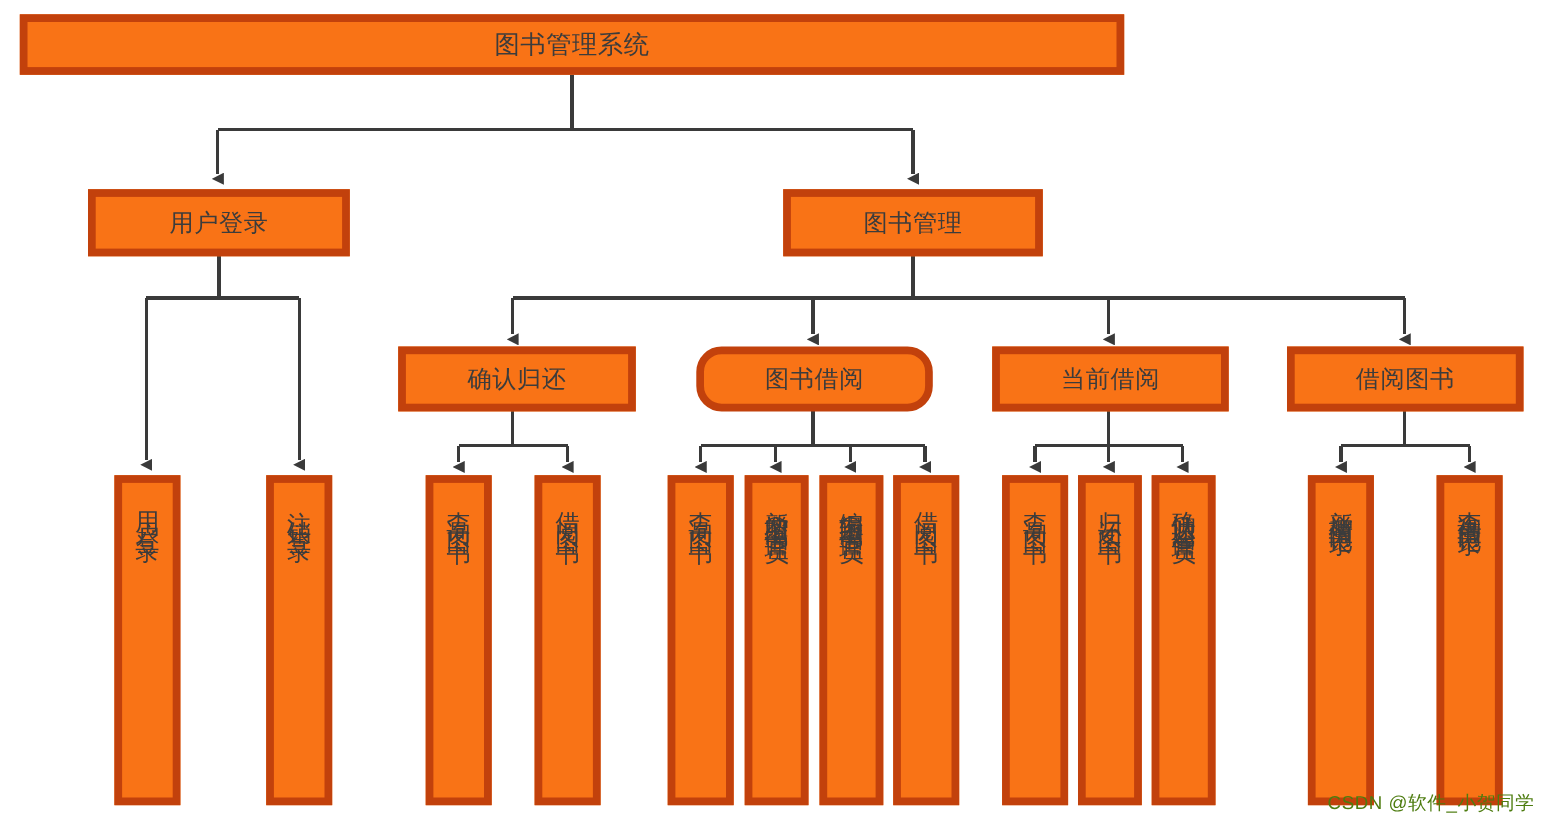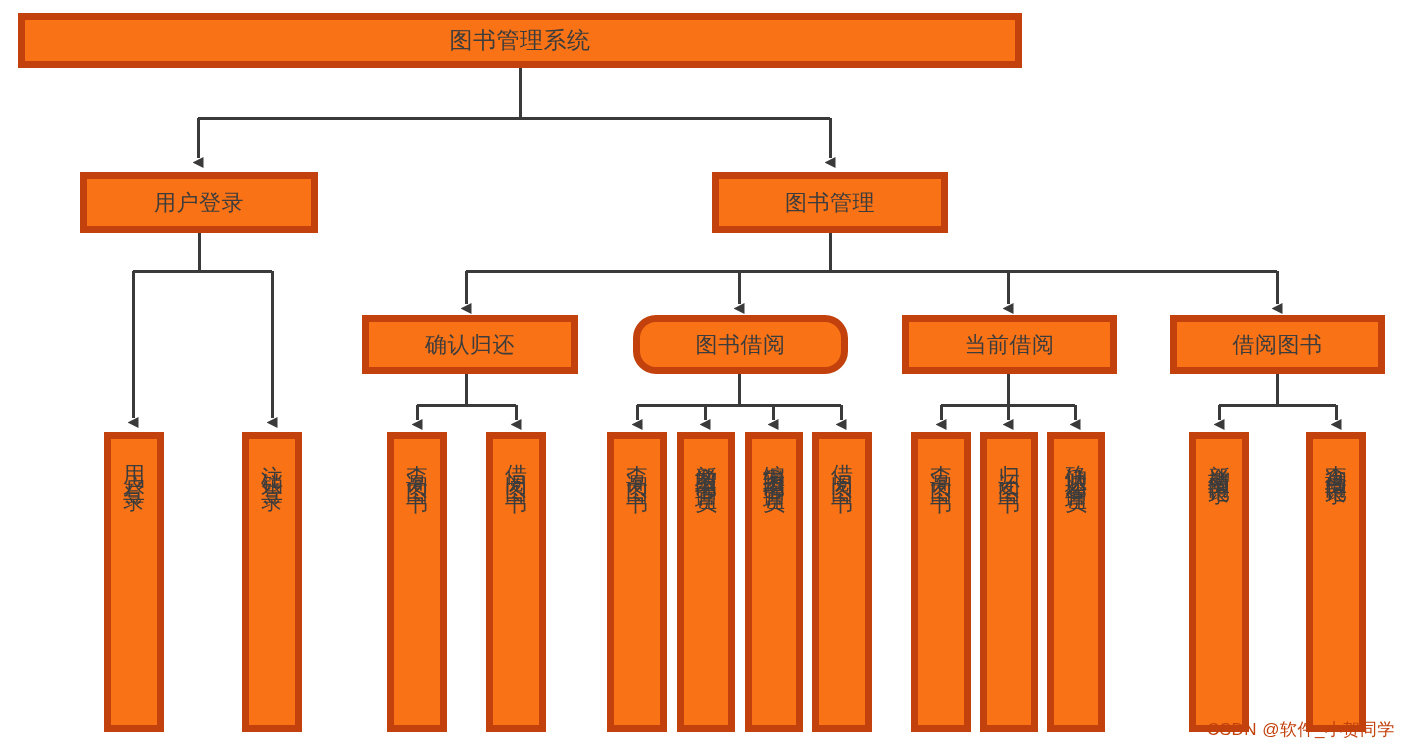--- a/index.html
+++ b/index.html
@@ -65,21 +65,21 @@
     letter-spacing: 4px;
   }
   #root-node .label {
     font-size: 23px;
   }
   #watermark {
     position: absolute;
     right: 10px;
     bottom: 6px;
     font-size: 17px;
-    color: #c2410c;
+    color: #4d7c0f;
     white-space: nowrap;
     letter-spacing: 0.5px;
     pointer-events: none;
   }
 </style>
 </head>
 <body>
 
 <div id="canvas">
 

